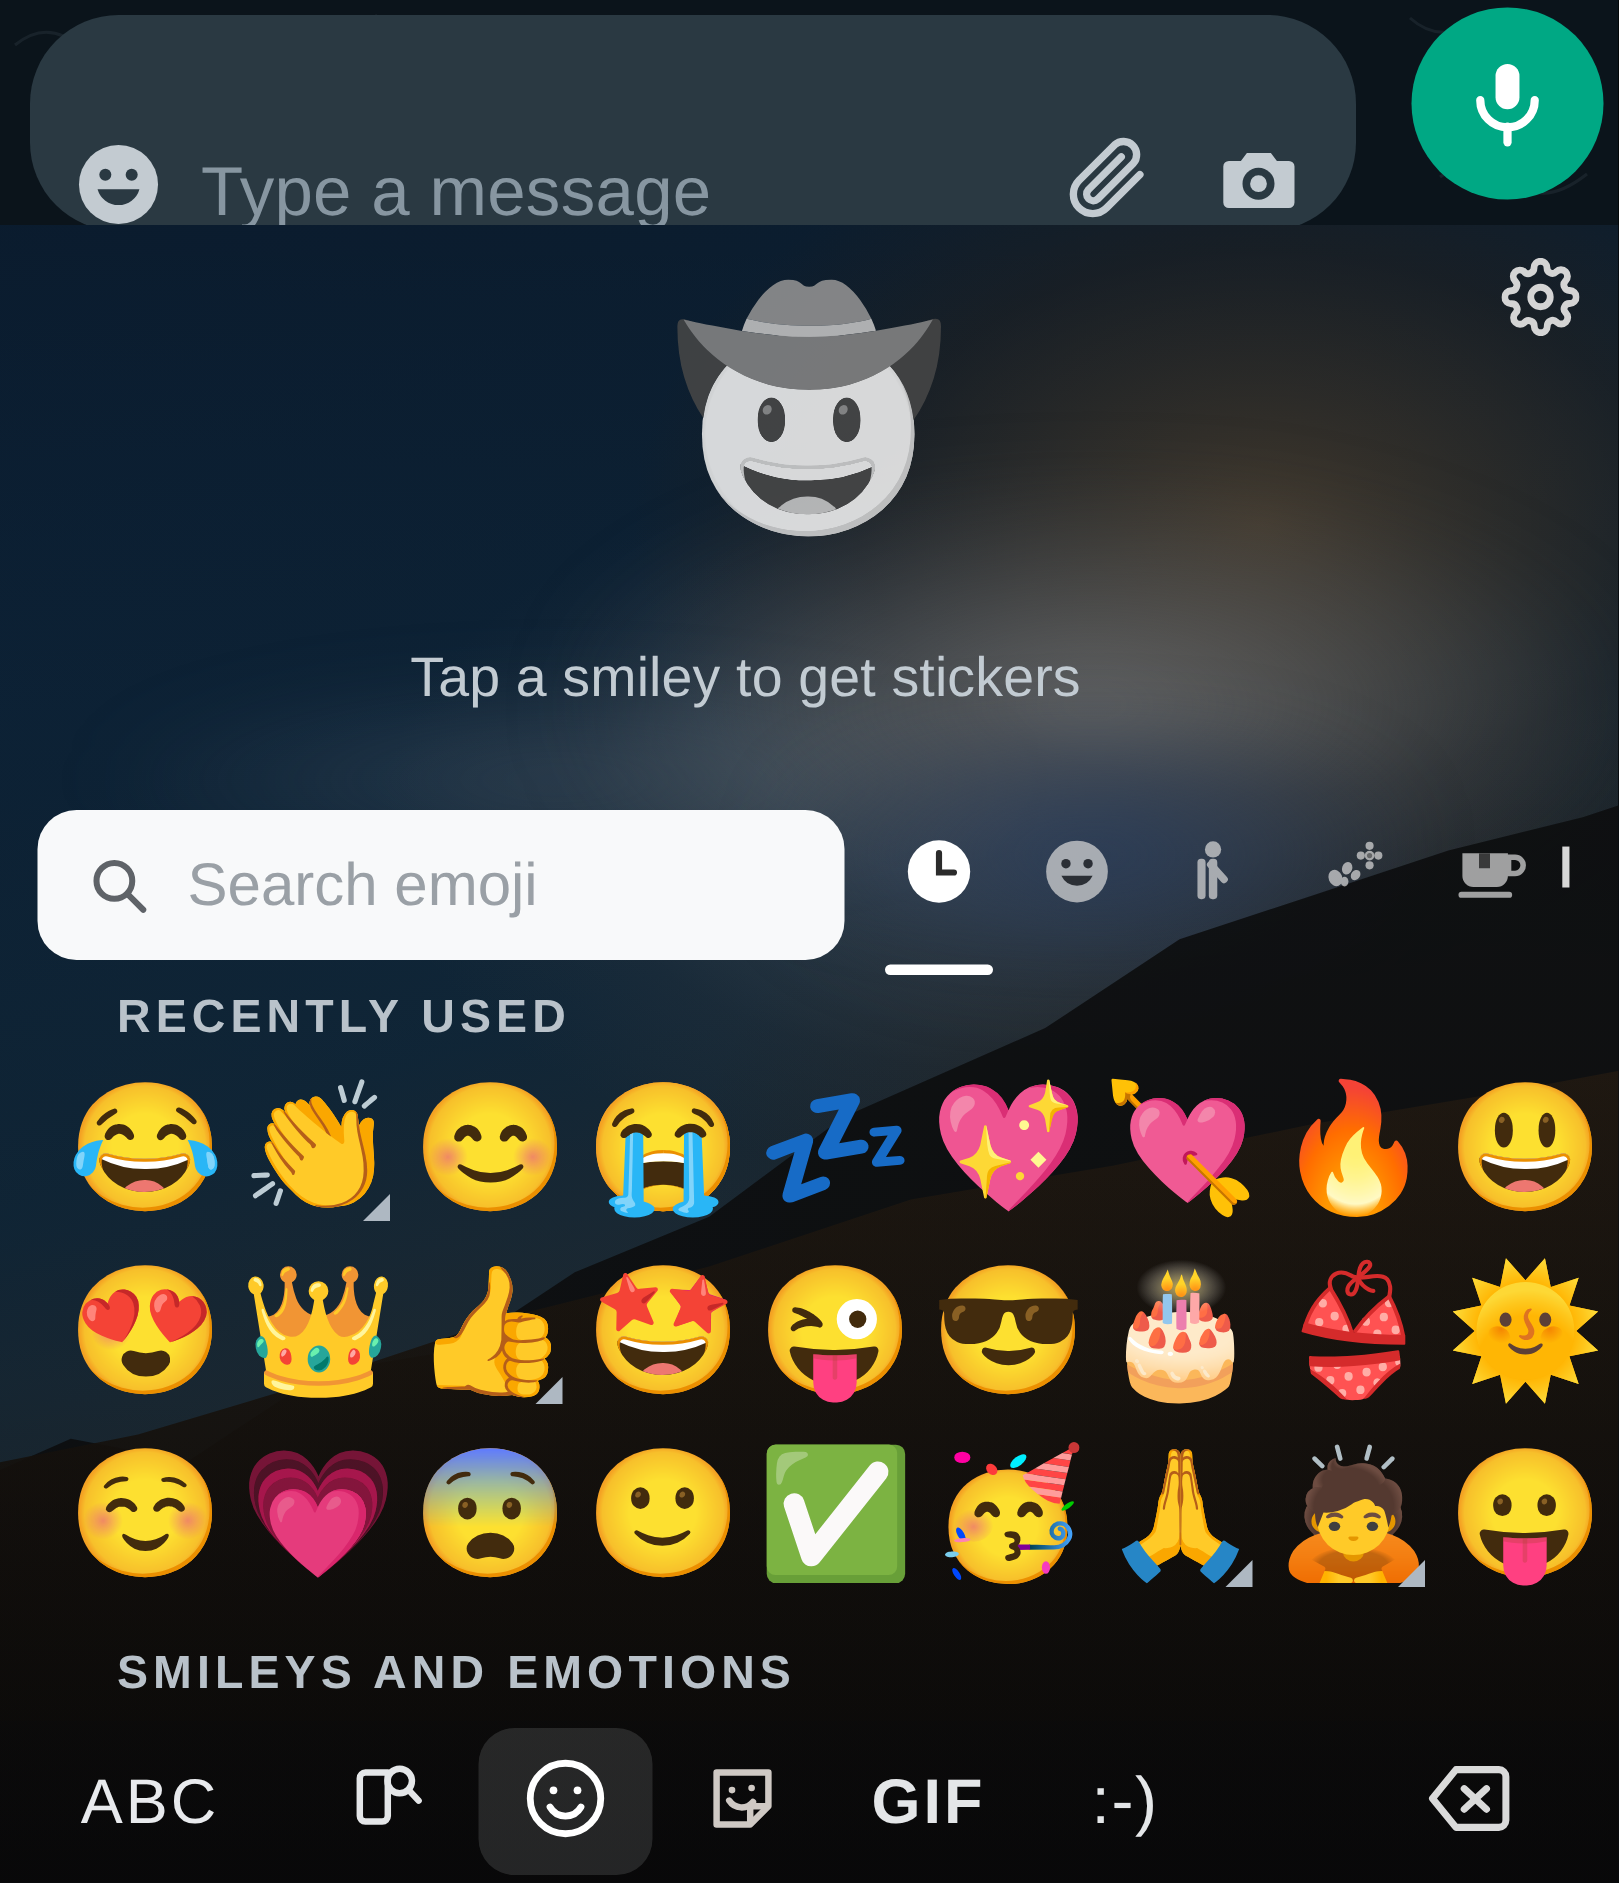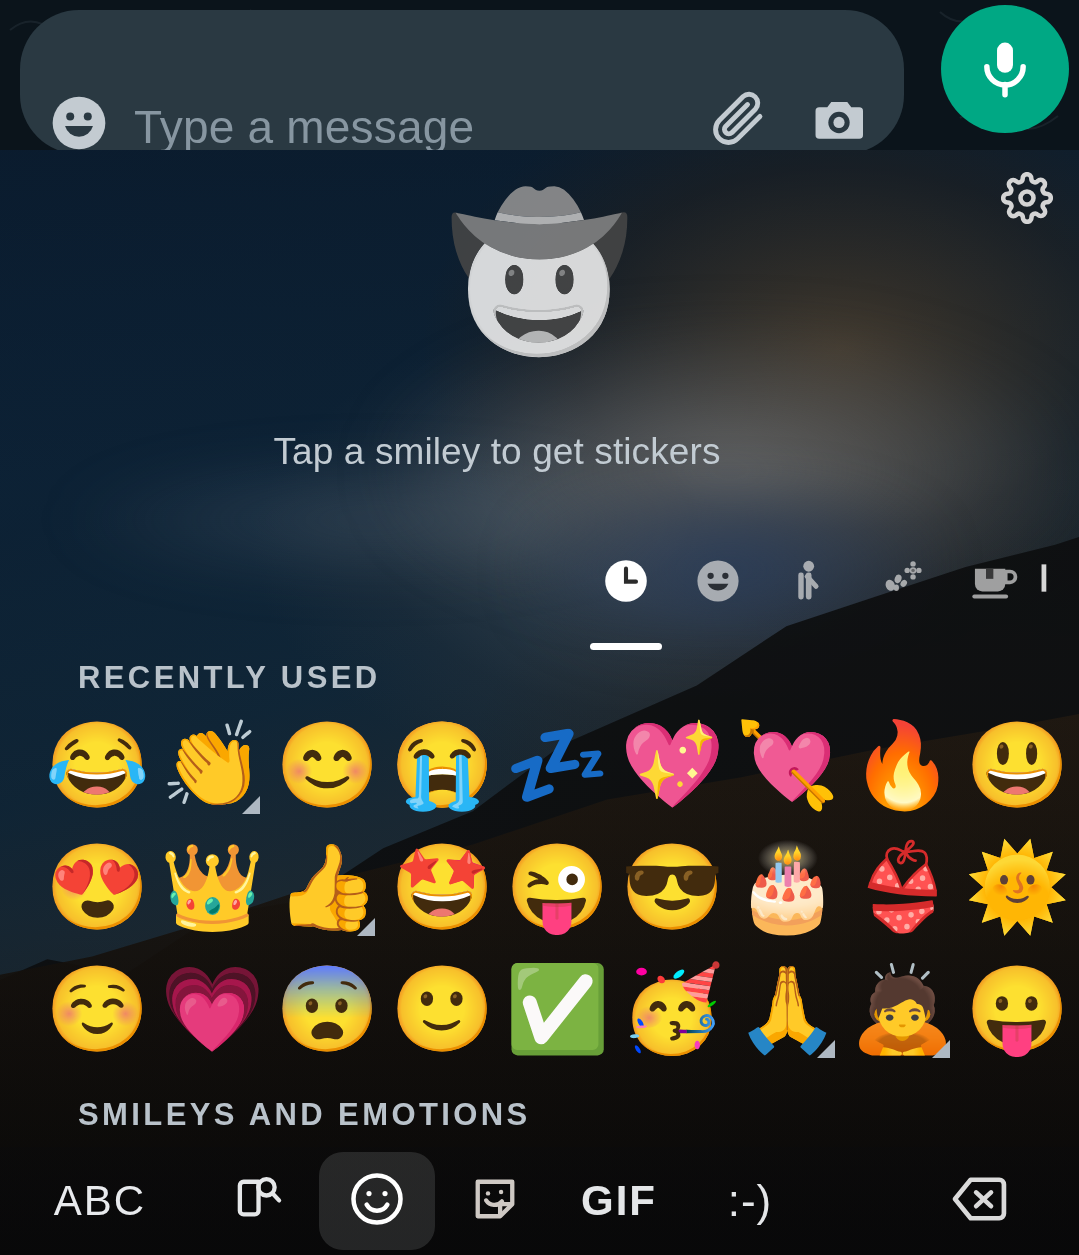--- a/index.html
+++ b/index.html
@@ -360,20 +360,29 @@
 
     <div class="sticker-placeholder">
       <div class="sticker-glyph">🤠</div>
     </div>
 
     <div class="sticker-hint">Tap a smiley to get stickers</div>
   </div>
 
   <div class="search-row">
 
+    <div class="search-field">
+      <span class="search-icon-wrap">
+        <svg width="44" height="44" viewBox="0 0 24 24" fill="none" stroke="#5F6368" stroke-width="2.2" stroke-linecap="round">
+          <circle cx="10.5" cy="10.5" r="6.5"></circle>
+          <line x1="15.6" y1="15.6" x2="21" y2="21"></line>
+        </svg>
+      </span>
+      <span class="search-placeholder">Search emoji</span>
+    </div>
 
     <div class="cat-tabs">
 
       <div class="cat-tab active">
         <span class="tab-ico">
           <svg width="52" height="52" viewBox="0 0 24 24">
             <circle cx="12" cy="12" r="9.6" fill="#FFFFFF"></circle>
             <path d="M12 6.3 V12.3 H16.6" stroke="#2b2b2b" stroke-width="1.9" stroke-linecap="round" fill="none"></path>
           </svg>
         </span>

